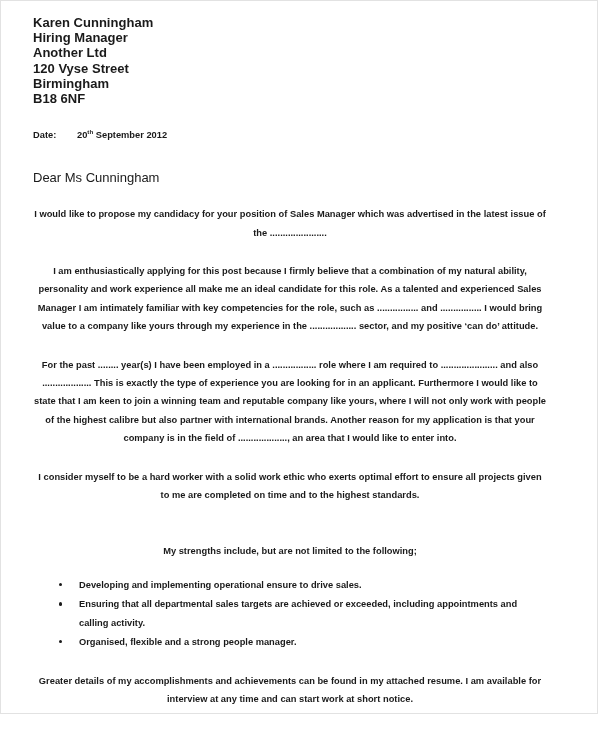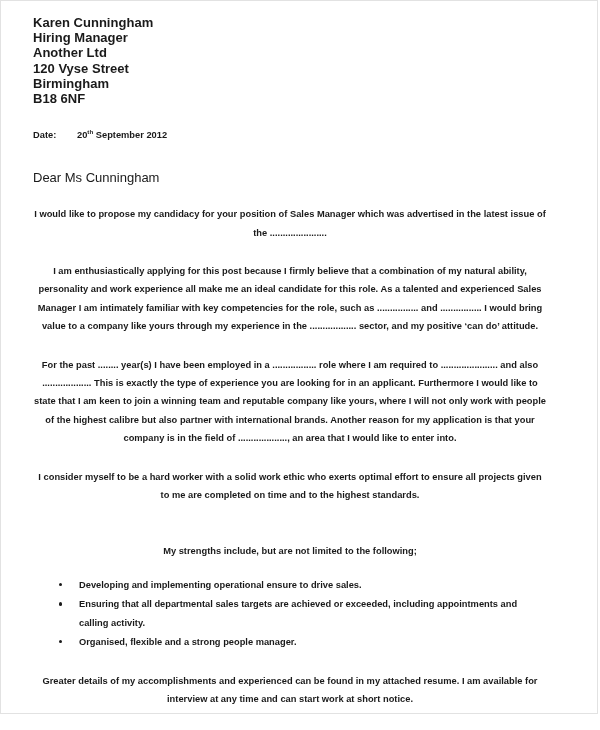--- a/index.html
+++ b/index.html
@@ -143,16 +143,16 @@
       <li class="bullet-item">
         <span class="dot"></span>
         <span>Ensuring that all departmental sales targets are achieved or exceeded, including appointments and calling activity.</span>
       </li>
       <li class="bullet-item">
         <span class="dot"></span>
         <span>Organised, flexible and a strong people manager.</span>
       </li>
     </ul>
 
-    <p class="para">Greater details of my accomplishments and experienced can be found in my attached resume. I am available for interview at any time and can start work at short notice.</p>
+    <p class="para">Greater details of my accomplishments and achievements can be found in my attached resume. I am available for interview at any time and can start work at short notice.</p>
 
   </div>
 </div>
 
 </body></html>

